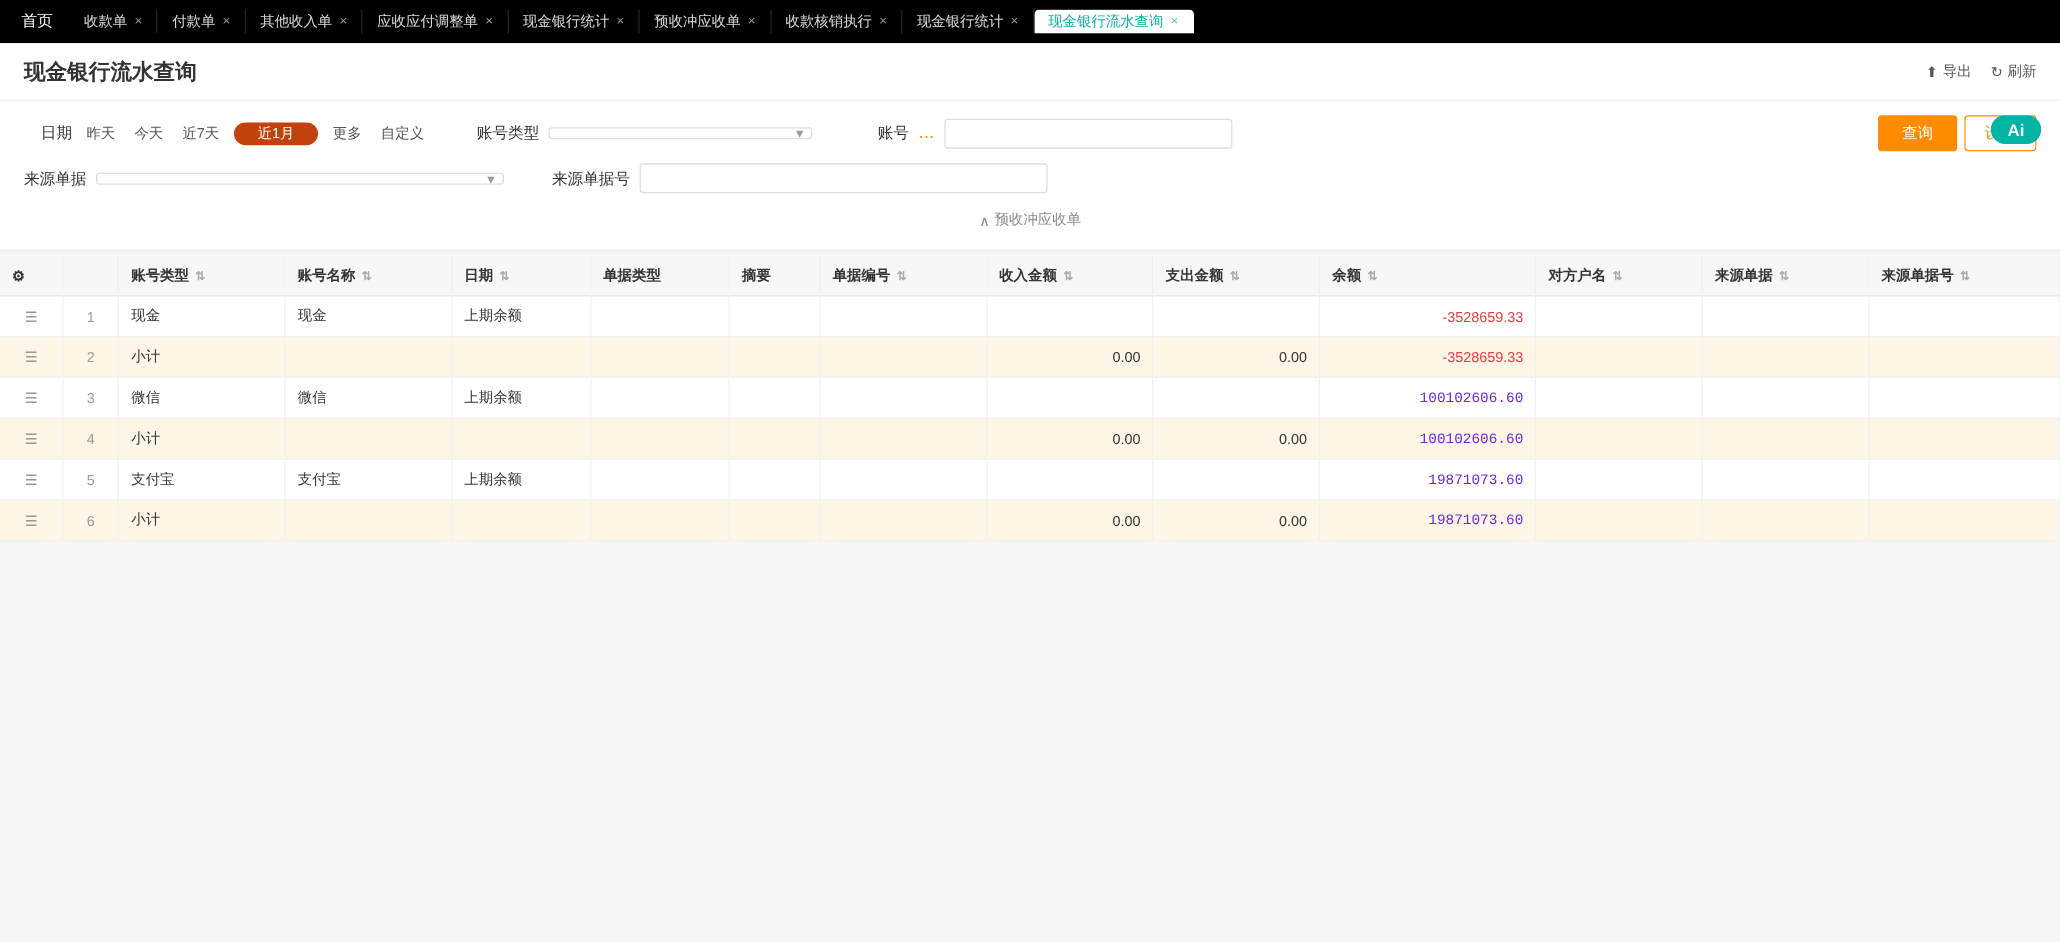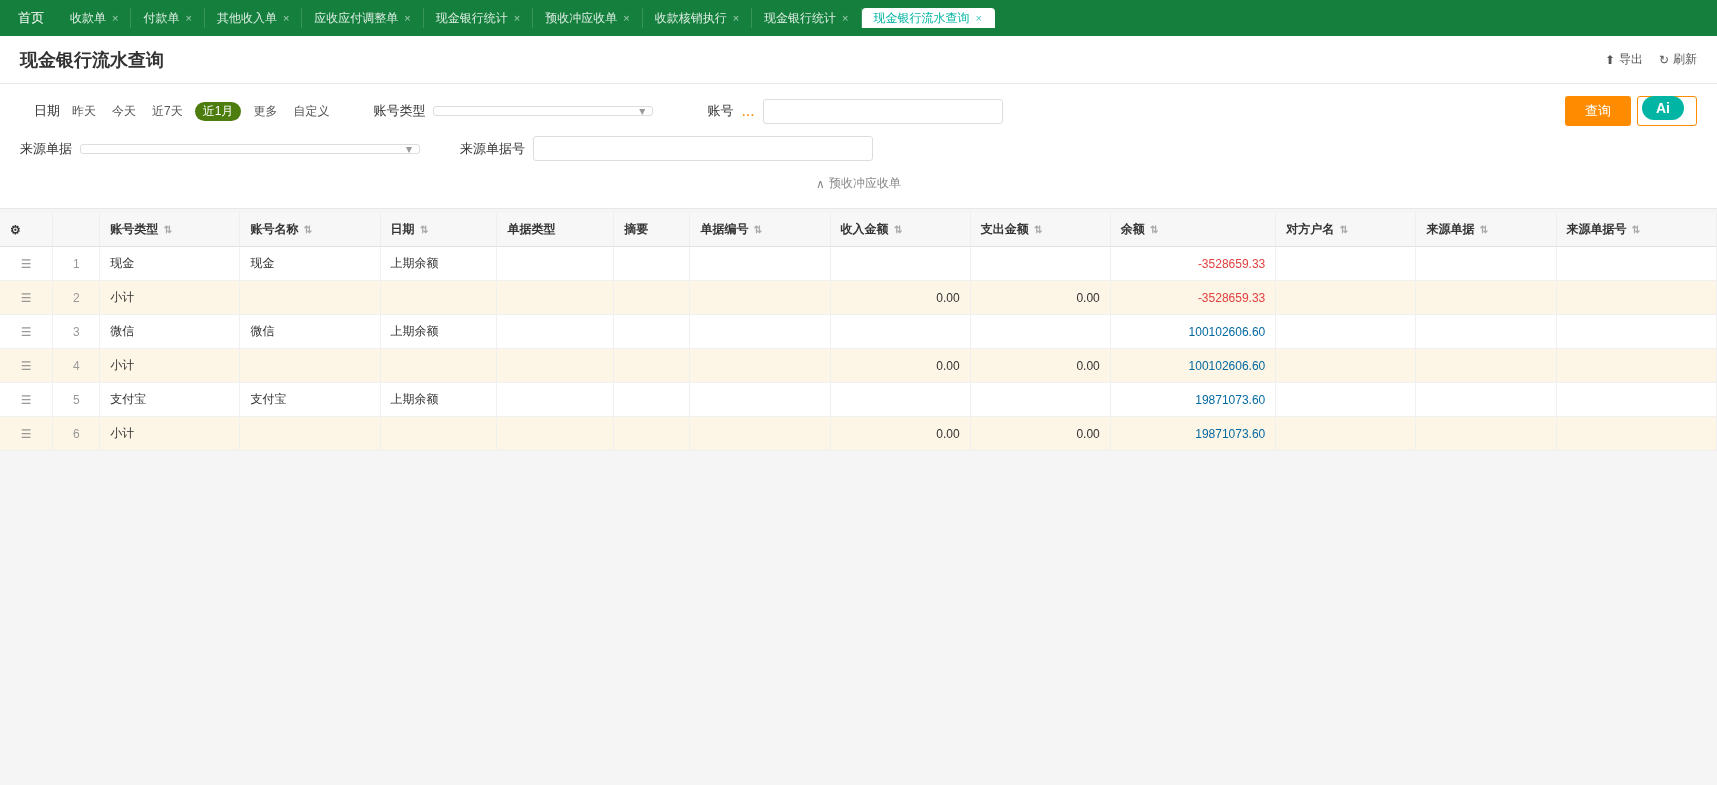--- a/index.html
+++ b/index.html
@@ -1,20 +1,20 @@
 <!DOCTYPE html>
 <html><head>
   <meta charset="utf-8">
   <style>
     * { box-sizing: border-box; margin: 0; padding: 0; font-family: 'Microsoft YaHei', Arial, sans-serif; font-size: 12px; }
     body { background: #f5f5f5; }
 
     
     .top-nav {
-      background: #15803d;
+      background: #000000;
       display: flex;
       align-items: center;
       height: 36px;
       padding: 0 4px;
       overflow: hidden;
     }
     .nav-tab {
       display: flex;
       align-items: center;
       padding: 4px 12px;
@@ -96,24 +96,24 @@
       align-items: flex-start;
       gap: 8px;
       font-size: 13px;
     }
     .date-shortcut {
       color: #555;
       cursor: pointer;
       padding: 1px 4px;
     }
     .date-shortcut.active {
-      background: #4d7c0f;
+      background: #c2410c;
       color: #fff;
       border-radius: 10px;
-      padding: 1px 8px;
+      padding: 1px 20px;
     }
     .date-range {
       color: #888;
       font-size: 12px;
       margin-top: 2px;
       margin-left: 48px;
     }
     .filter-select {
       border: 1px solid #ddd;
       border-radius: 3px;
@@ -231,26 +231,26 @@
     .row-num {
       color: #999;
       text-align: center;
     }
     .gear-icon-cell {
       text-align: center;
       color: #999;
       cursor: pointer;
     }
     .negative-val { color: #e04040; }
-    .positive-val { color: #0369a1; }
+    .positive-val { color: #6d28d9; font-family: Liberation Mono, monospace; }
 
     
     .ai-badge {
       position: fixed;
-      right: 33px;
+      right: 16px;
       top: 96px;
       background: #00b5a3;
       color: #fff;
       border-radius: 20px;
       padding: 4px 14px;
       font-size: 14px;
       font-weight: bold;
       z-index: 100;
     }
 

